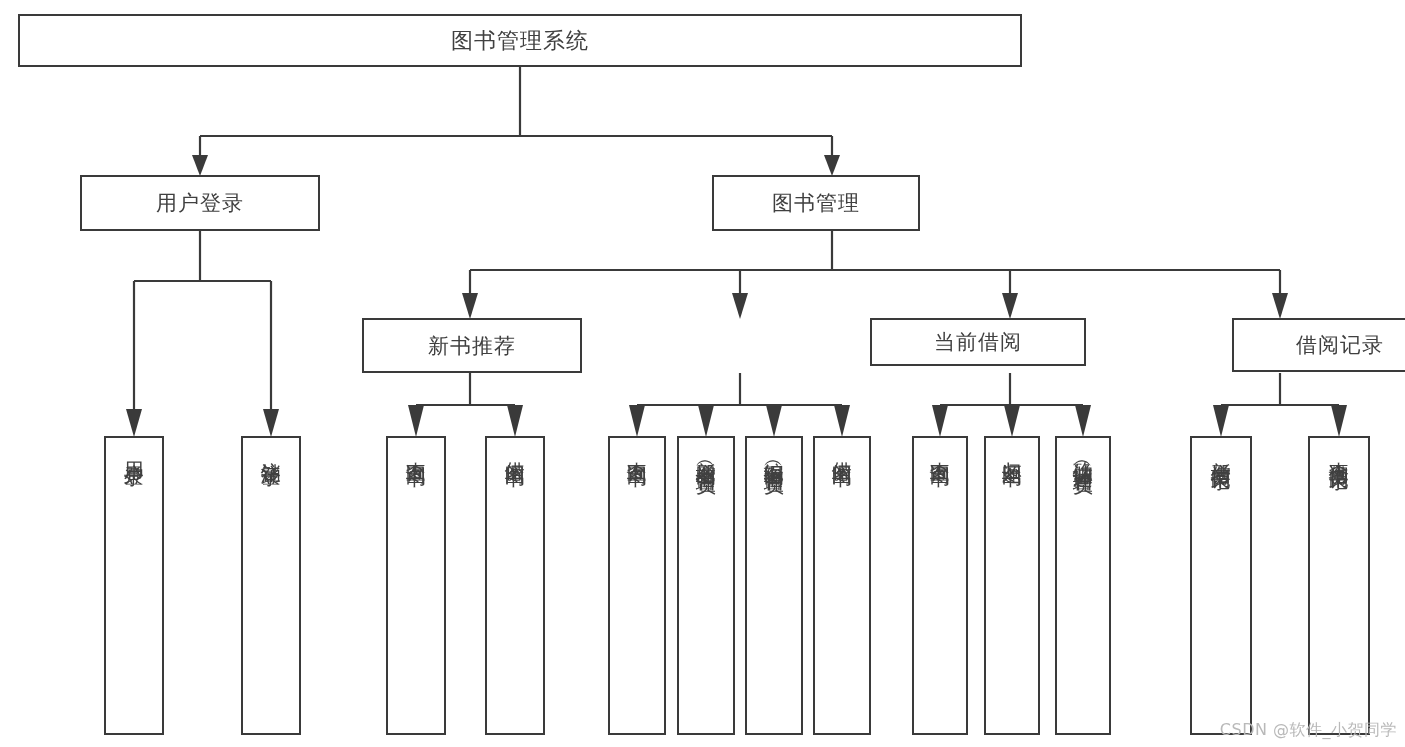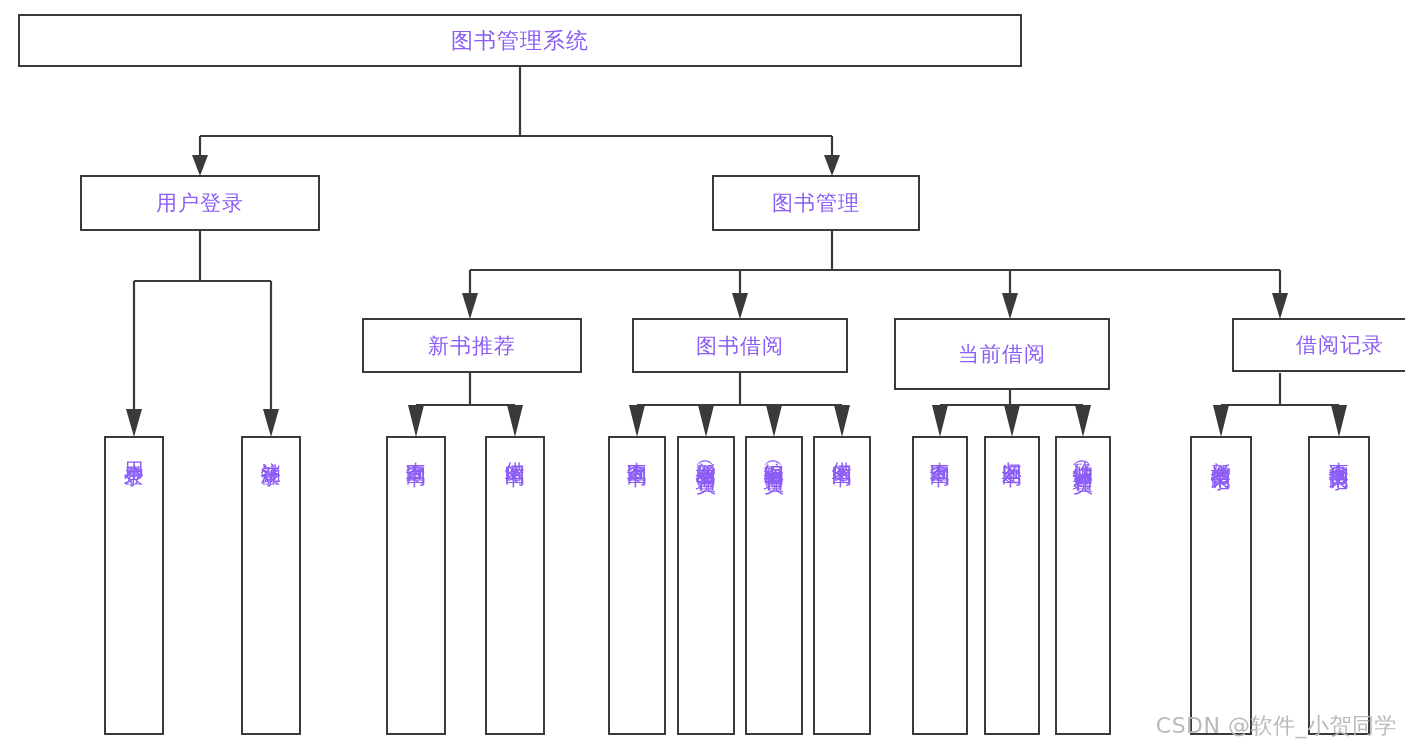--- a/index.html
+++ b/index.html
@@ -38,21 +38,21 @@
   }
   
   .node {
     position: absolute;
     box-sizing: border-box;
     background: #ffffff;
     border: 2.4px solid #3a3a3a;
     display: flex;
     align-items: center;
     justify-content: center;
-    color: #8b5cf6;
+    color: #404040;
   }
   .node-h {
     
     font-size: 21px;
     letter-spacing: 1px;
     white-space: nowrap;
   }
   .node-v {
     
     font-size: 20px;
@@ -69,21 +69,21 @@
     -webkit-text-orientation: upright;
   }
   .root-node {
     font-size: 22px;
   }
   
   #watermark {
     position: absolute;
     right: 8px;
     bottom: 6px;
-    font-size: 22px;
+    font-size: 16px;
     color: #b9b9b9;
     letter-spacing: 0.5px;
     white-space: nowrap;
     user-select: none;
     margin-top: 12px;
   }
 </style>
 </head>
 <body>
 
@@ -153,25 +153,22 @@
   </div>
 
   <div class="node node-h" style="left:712px; top:175px; width:208px; height:56px;">
     <span>图书管理</span>
   </div>
 
   <div class="node node-h" style="left:362px; top:318px; width:220px; height:55px;">
     <span>新书推荐</span>
   </div>
 
-  <div class="node node-h" style="left:632px; top:318px; width:216px; height:55px;">
-    <span>图书借阅</span>
-  </div>
-
-  <div class="node node-h" style="left:894px; top:318px; width:216px; height:72px;">
+
+  <div class="node node-h" style="left:870px; top:318px; width:216px; height:48px;">
     <span>当前借阅</span>
   </div>
 
   <div class="node node-h" style="left:1232px; top:318px; width:216px; height:54px;">
     <span>借阅记录</span>
   </div>
 
   <div class="node node-v" style="left:104px; top:436px; width:60px; height:299px;">
     <span class="vtext">用户登录</span>
   </div>

